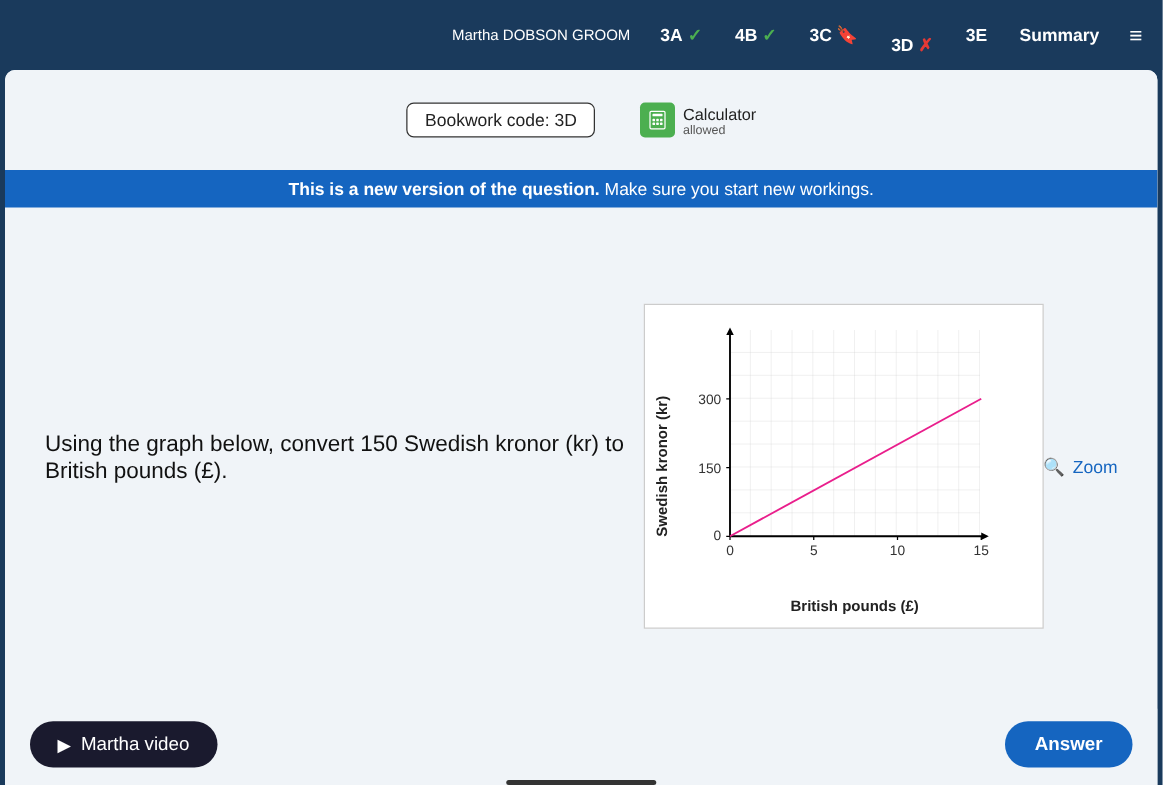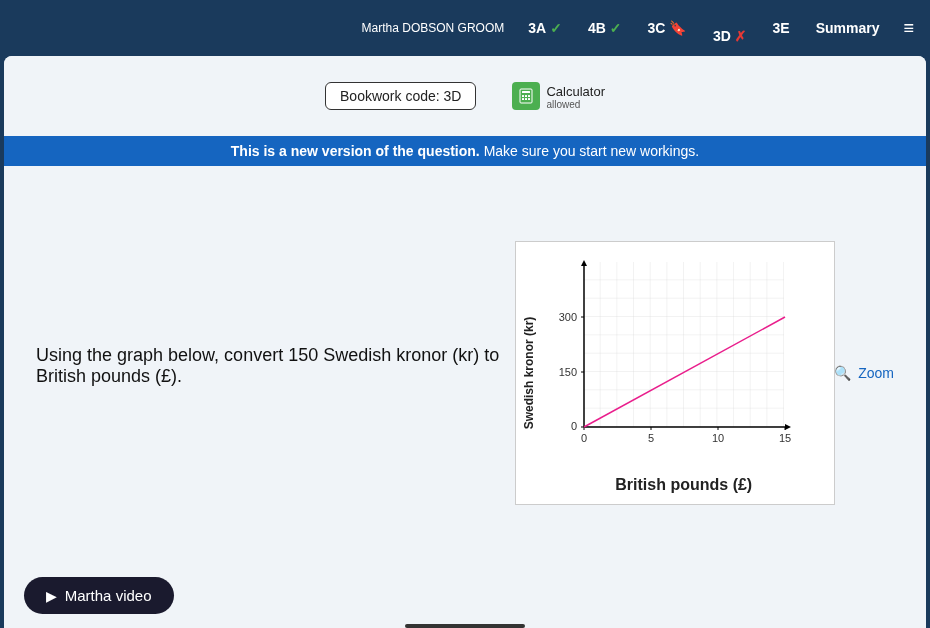--- a/index.html
+++ b/index.html
@@ -180,21 +180,21 @@
       display: flex;
       flex-direction: column;
       align-items: center;
     }
 
     .svg-chart {
       display: block;
     }
 
     .x-label {
-      font-size: 16px;
+      font-size: 12px;
       font-weight: bold;
       color: #222;
       text-align: center;
       margin-top: 4px;
     }
 
     .zoom-btn {
       display: flex;
       align-items: center;
       gap: 6px;
@@ -412,17 +412,18 @@
 
   </div>
 
   <div class="bottom-bar">
 
     <button class="watch-video-btn">
       <span class="video-icon">▶</span>
       <span>Martha video</span>
     </button>
 
+    <button class="answer-btn">Answer</button>
 
     <div class="bottom-line"></div>
   </div>
 
 </div>
 
 </body></html>

